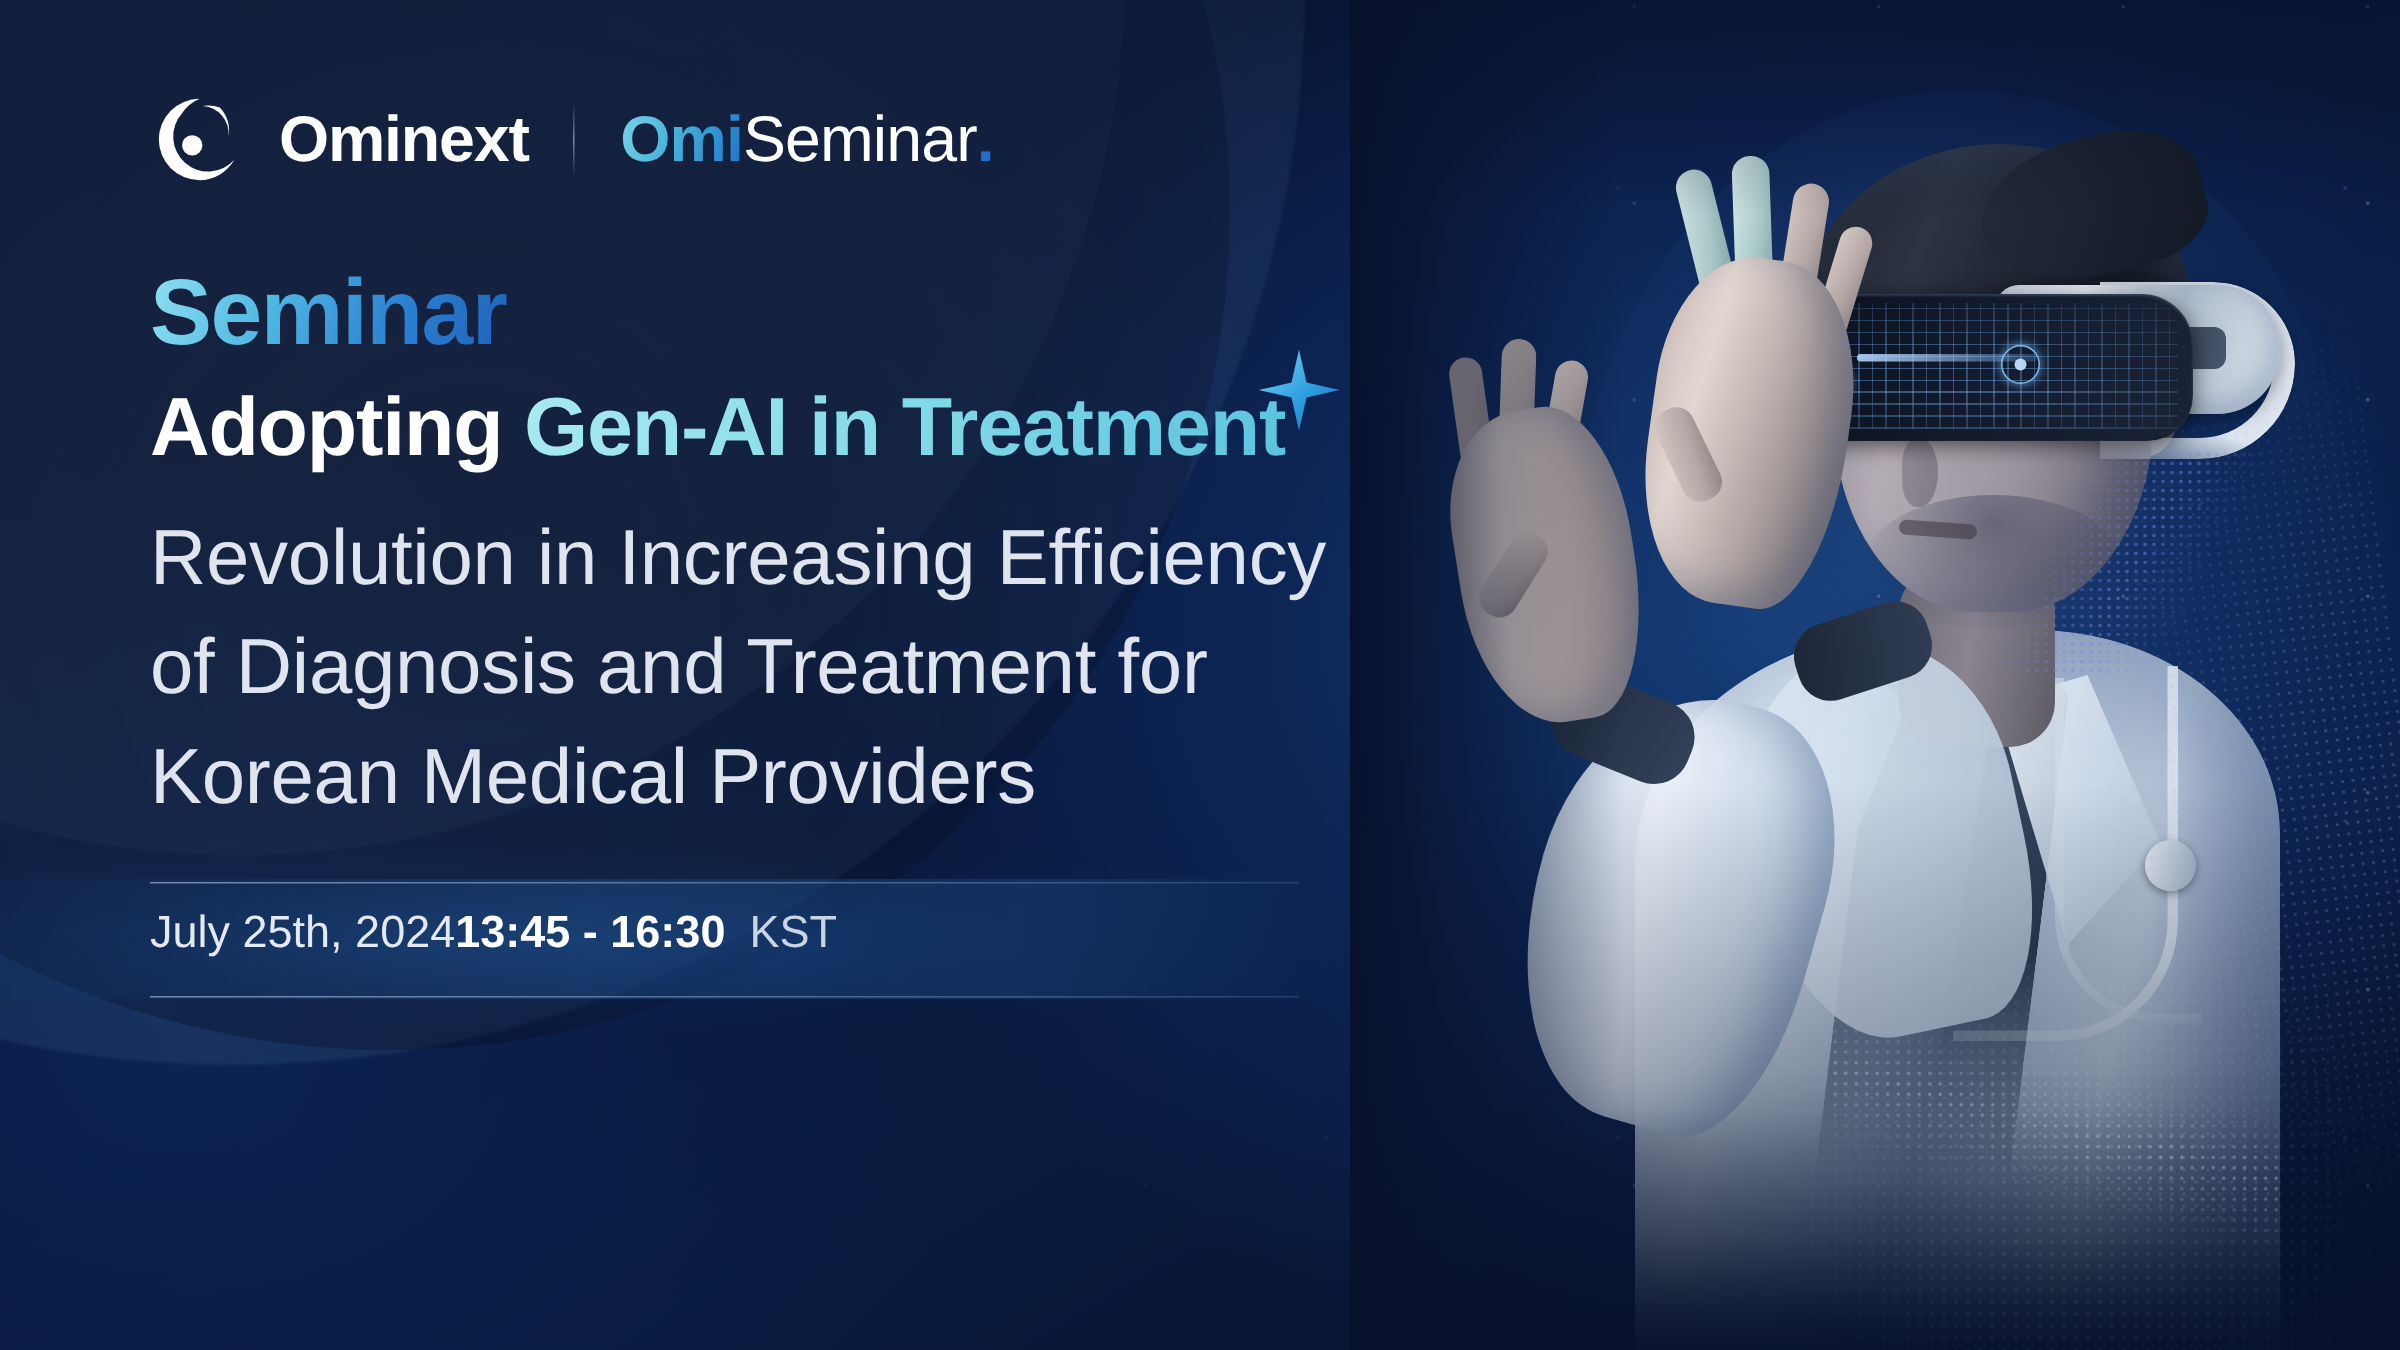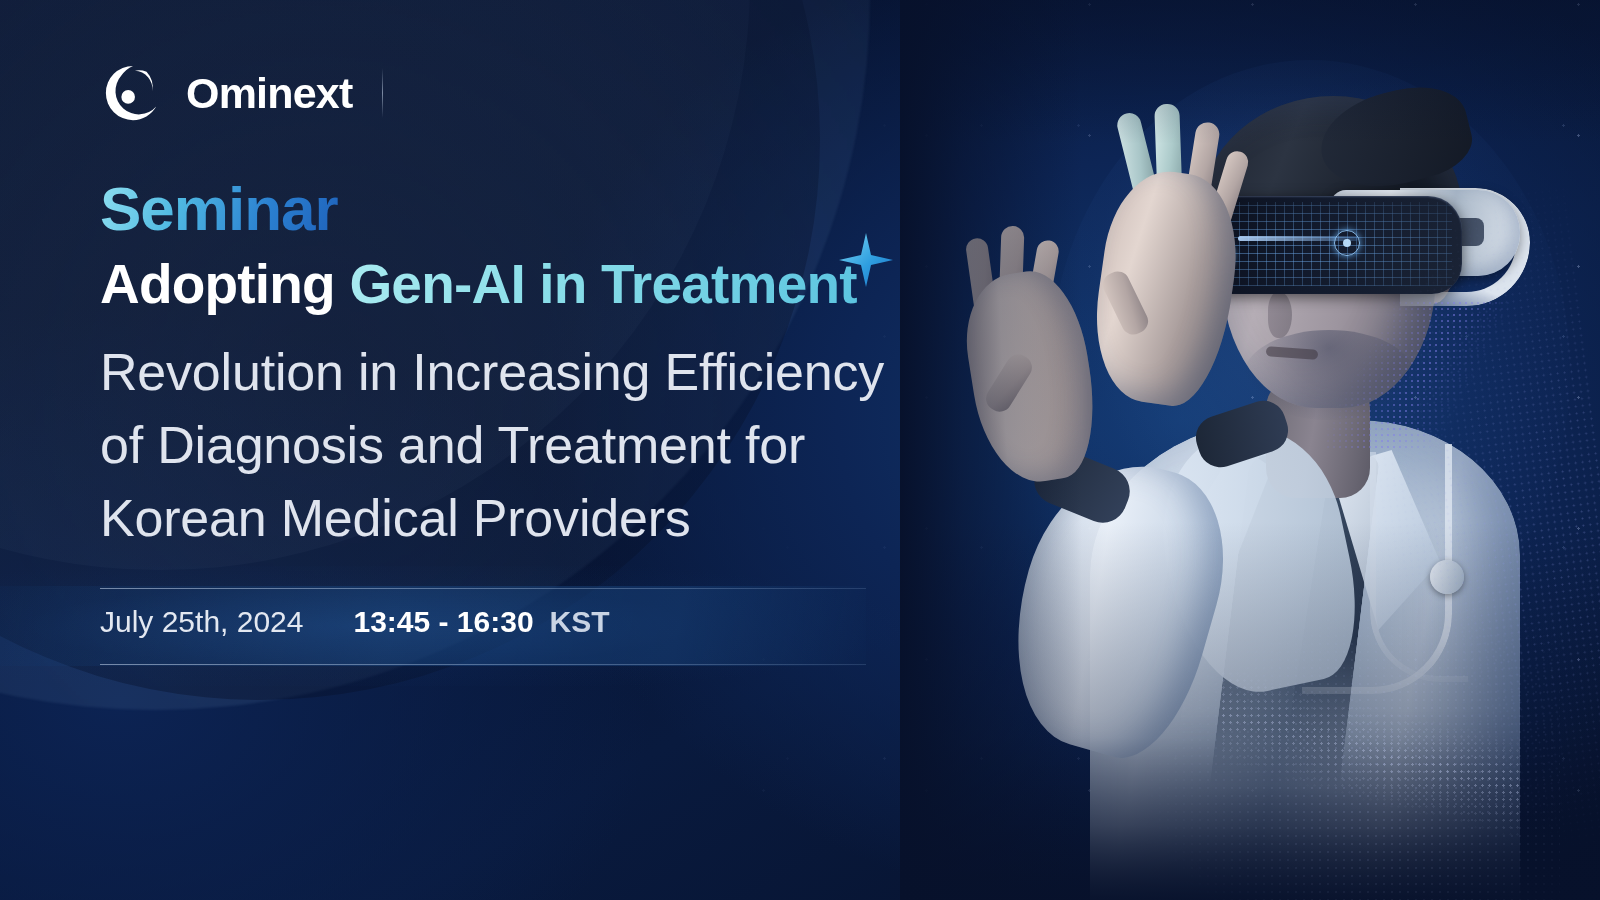--- a/index.html
+++ b/index.html
@@ -466,22 +466,22 @@
   }
   .divider.top { top:588px; }
   .divider.bottom { top:664px; }
 
   .date-row {
     position:absolute; left:100px; top:605px;
     display:flex; align-items:baseline; gap:0;
     font-size:30px; white-space:nowrap;
   }
   .date-text { color:#e3e8f1; font-weight:normal; }
-  .time-text { color:#ffffff; font-weight:bold; margin-left:50px; }
-  .tz-text { color:#c9d4e4; font-weight:bold; margin-left:16px; }
+  .time-text { color:#ffffff; font-weight:bold; }
+  .tz-text { color:#c9d4e4; font-weight:normal; margin-left:16px; }
 
   .venue {
     position:absolute; left:100px; top:700px;
     width:760px;
     font-size:31px; line-height:1.52;
     color:#dbe1ec; font-weight:normal;
   }
 </style>
 </head>
 <body>
@@ -559,20 +559,23 @@
     <div class="logo-row">
       <span class="logo-mark">
         <svg viewBox="0 0 64 64" width="62" height="62" aria-hidden="true">
           <path d="M32 4 A28 28 0 1 0 32 60 A28 28 0 0 0 56 46 A22 22 0 1 1 20 14 A27 27 0 0 1 32 4 Z" fill="#ffffff"></path>
           <path d="M46 10 A24 24 0 0 1 52 30 A19 19 0 0 0 34 9 A24 24 0 0 1 46 10 Z" fill="#ffffff"></path>
           <circle cx="27" cy="36" r="7" fill="#ffffff"></circle>
         </svg>
       </span>
       <span class="brand">Ominext</span>
       <span class="logo-sep"></span>
+      <span class="product">
+        <span class="omi">Omi</span><span class="sem">Seminar</span><span class="dot">.</span>
+      </span>
     </div>
 
     <div class="kicker">Seminar</div>
 
     <div class="headline">
       <span class="white">Adopting </span><span class="teal">Gen-AI in Treatment</span>
     </div>
 
     <span class="sparkle">
       <svg viewBox="0 0 56 56" width="56" height="56" aria-hidden="true">

